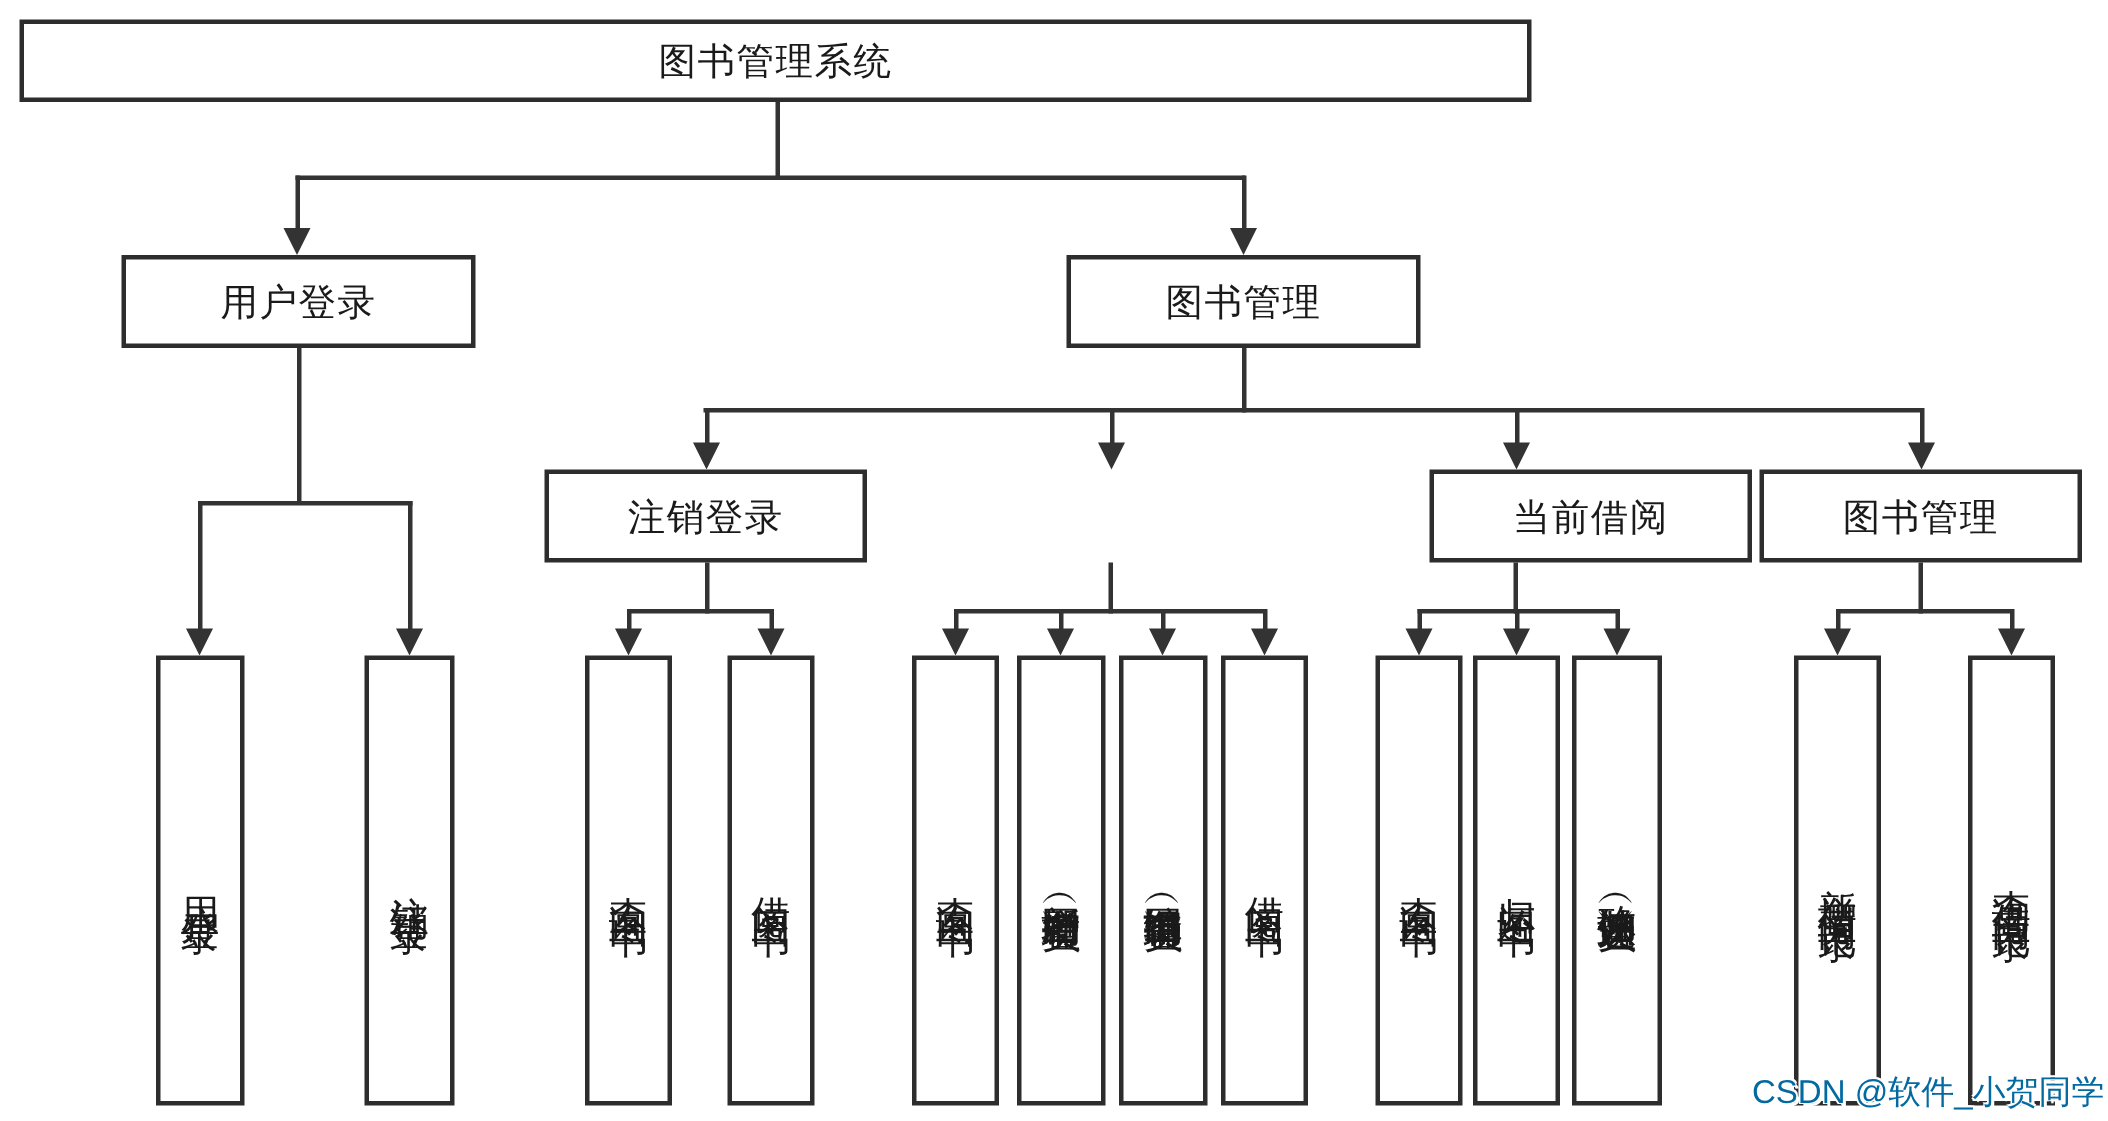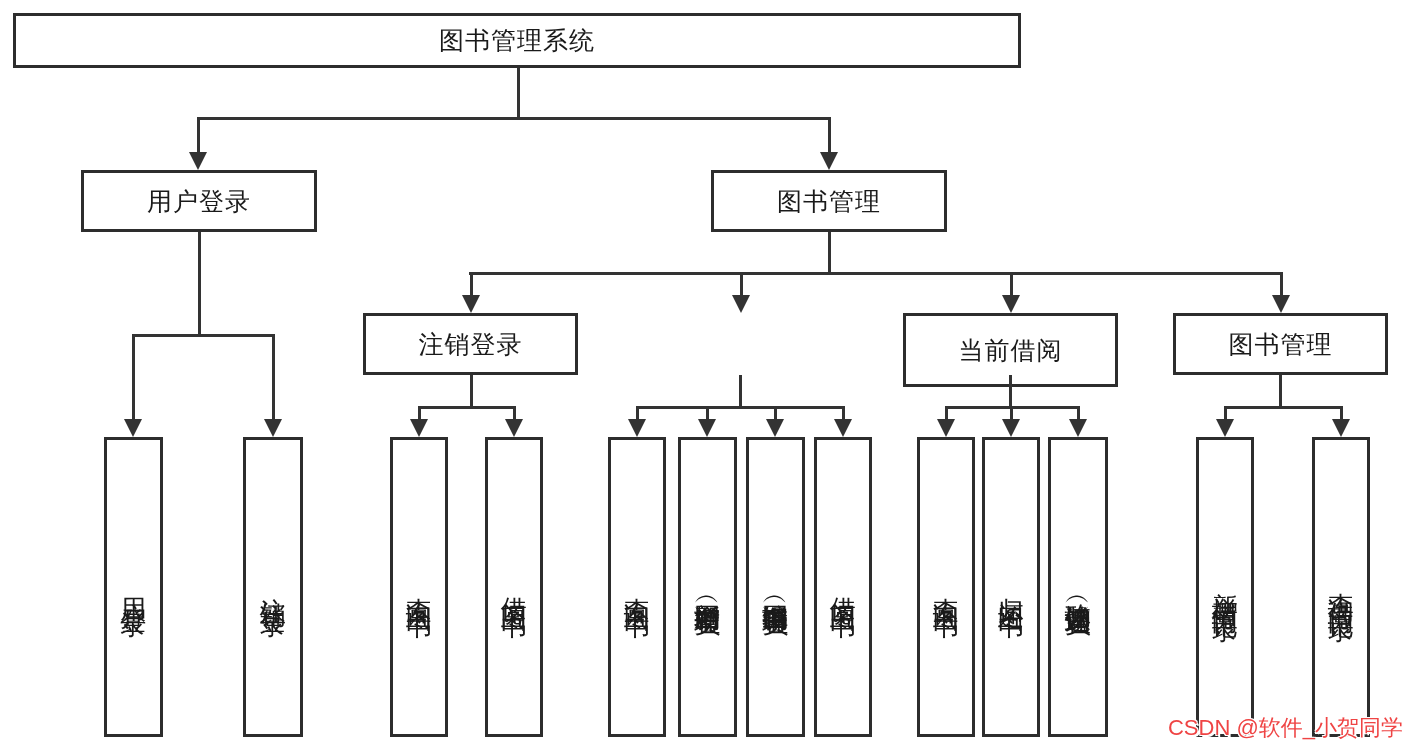--- a/index.html
+++ b/index.html
@@ -15,21 +15,21 @@
   .vbox{writing-mode:vertical-rl;font-size:26px;letter-spacing:5px;line-height:1.1;}
   .vbox.tight{letter-spacing:1px;}
   .vline{position:absolute;width:3px;background:#333333;}
   .hline{position:absolute;height:3px;background:#333333;}
   .arr{
     position:absolute;width:0;height:0;
     border-left:9px solid transparent;border-right:9px solid transparent;
     border-top:18px solid #333333;
   }
   .watermark{
-    position:absolute;right:2px;bottom:4px;font-size:22px;color:#ef4444;white-space:nowrap;
+    position:absolute;right:2px;bottom:4px;font-size:22px;color:#0369a1;white-space:nowrap;
     text-shadow:-1px -1px 0 #fff,1px -1px 0 #fff,-1px 1px 0 #fff,1px 1px 0 #fff,2px 2px 0 #fff;
   }
 </style>
 </head>
 <body>
 
 <div class="canvas">
 
   <div class="box hbox" style="left:13px;top:13px;width:1008px;height:55px">图书管理系统</div>
 
@@ -55,21 +55,21 @@
   <div class="vline" style="left:470px;top:272px;height:24px"></div>
   <div class="arr" style="left:462px;top:295px"></div>
   <div class="vline" style="left:740px;top:272px;height:24px"></div>
   <div class="arr" style="left:732px;top:295px"></div>
   <div class="vline" style="left:1010px;top:272px;height:24px"></div>
   <div class="arr" style="left:1002px;top:295px"></div>
   <div class="vline" style="left:1280px;top:272px;height:24px"></div>
   <div class="arr" style="left:1272px;top:295px"></div>
 
   <div class="box hbox" style="left:363px;top:313px;width:215px;height:62px">注销登录</div>
-  <div class="box hbox" style="left:903px;top:313px;width:215px;height:74px">当前借阅</div>
+  <div class="box hbox" style="left:953px;top:313px;width:215px;height:62px">当前借阅</div>
   <div class="box hbox" style="left:1173px;top:313px;width:215px;height:62px">图书管理</div>
 
   <div class="vline" style="left:470px;top:375px;height:34px"></div>
   <div class="hline" style="left:418px;top:406px;width:97px"></div>
   <div class="vline" style="left:418px;top:406px;height:14px"></div>
   <div class="arr" style="left:410px;top:419px"></div>
   <div class="vline" style="left:513px;top:406px;height:14px"></div>
   <div class="arr" style="left:505px;top:419px"></div>
 
   <div class="vline" style="left:739px;top:375px;height:34px"></div>

